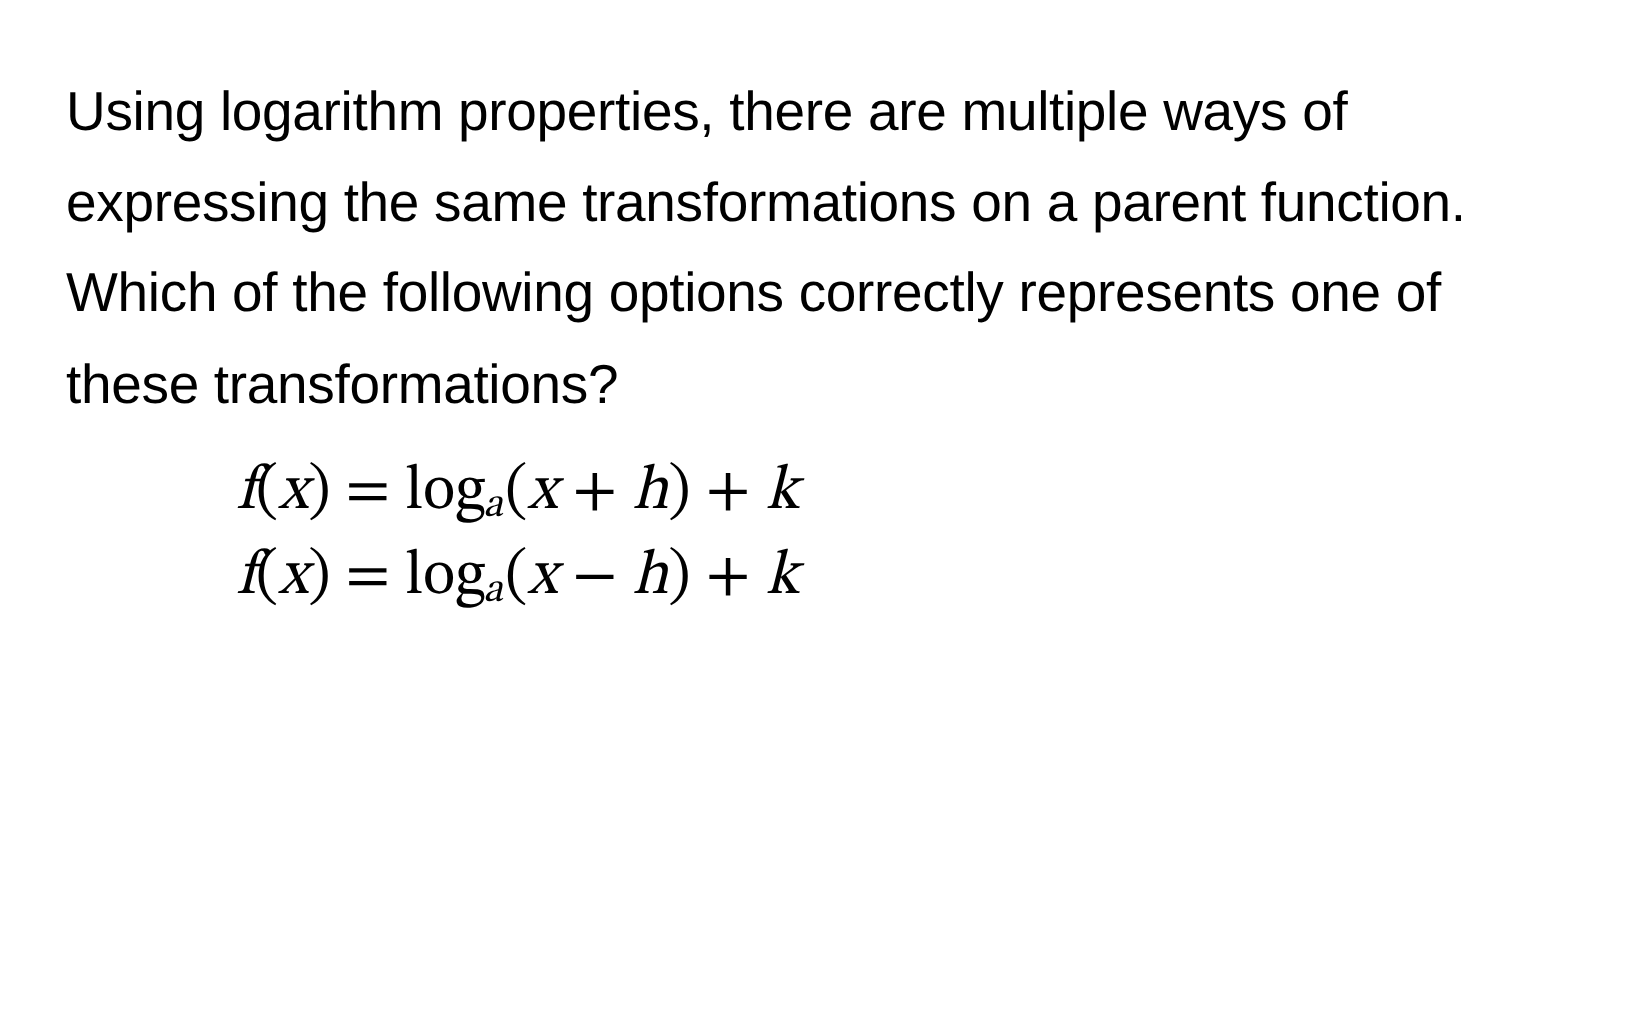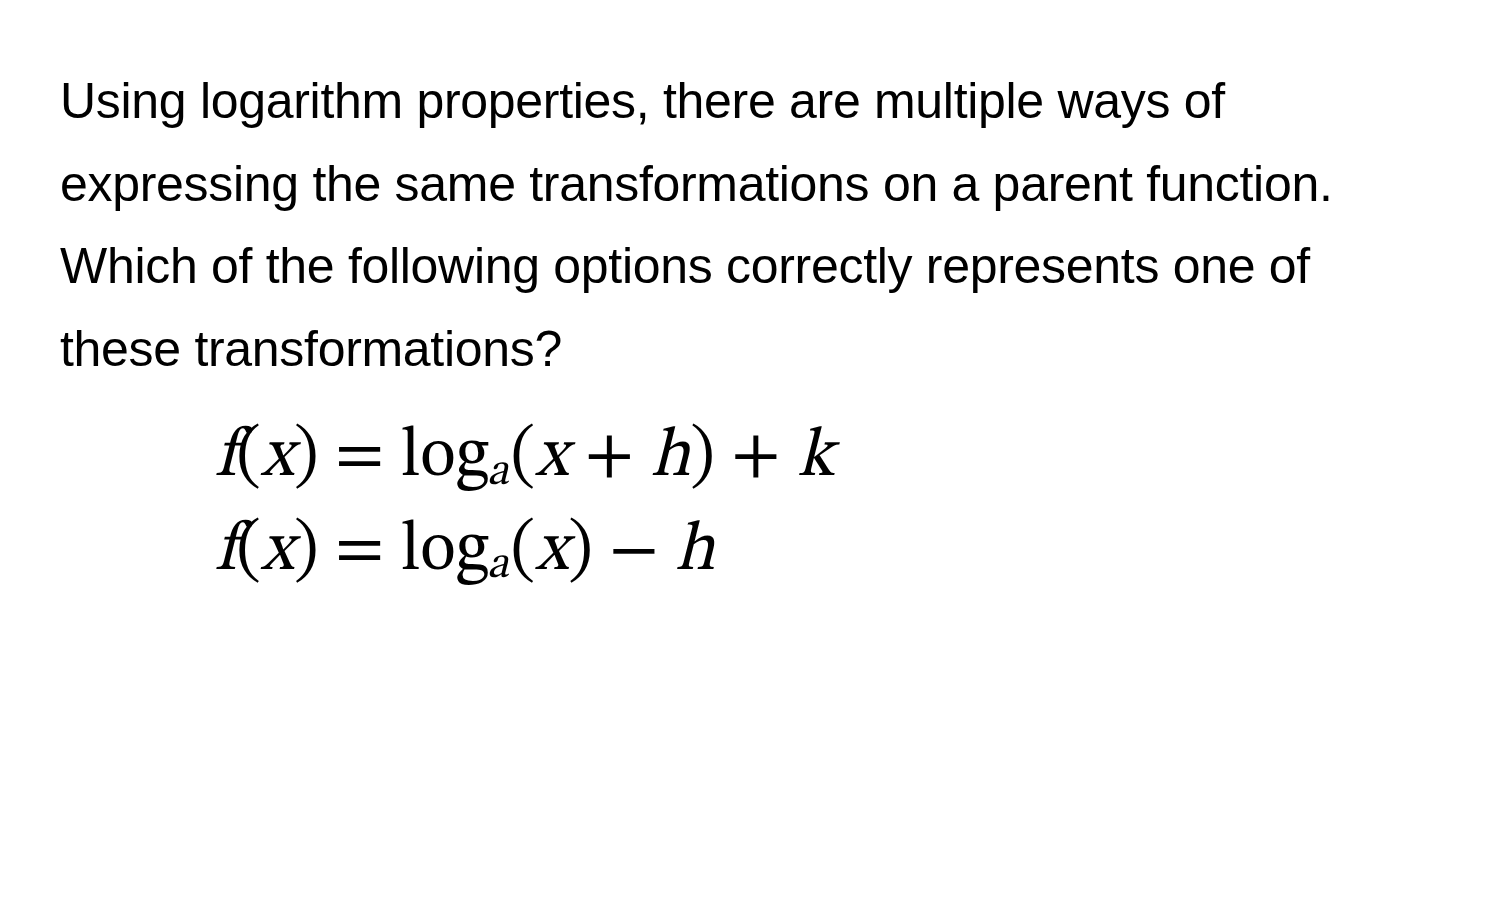--- a/index.html
+++ b/index.html
@@ -19,21 +19,21 @@
     border-radius: 18px;
   }
   .question {
     font-size: 50px;
     line-height: 1.65;
     letter-spacing: -0.3px;
     margin-bottom: 20px;
   }
   .equations {
     font-family: "STIX Two Math", "Cambria Math", "Latin Modern Math", Georgia, serif;
-    font-size: 69px;
+    font-size: 57px;
     line-height: 1.35;
     padding-left: 155px;
     white-space: nowrap;
   }
   .eq-row {
     display: block;
   }
   .mi { font-style: italic; }
   .rm { font-style: normal; }
   .sub {
@@ -50,20 +50,20 @@
 <div class="page">
 
   <div class="question">Using logarithm properties, there are multiple ways of expressing the same transformations on a parent function. Which of the following options correctly represents one of these transformations?</div>
 
   <div class="equations">
 
     <span class="eq-row">
       <span class="mi">f</span><span class="rm">(</span><span class="mi">x</span><span class="rm">)</span><span class="rm"> = </span><span class="rm">log</span><span class="sub">a</span><span class="rm">(</span><span class="mi">x</span><span class="rm"> + </span><span class="mi">h</span><span class="rm">)</span><span class="rm"> + </span><span class="mi">k</span>
     </span>
 
+    <span class="eq-row">
+      <span class="mi">f</span><span class="rm">(</span><span class="mi">x</span><span class="rm">)</span><span class="rm"> = </span><span class="rm">log</span><span class="sub">a</span><span class="rm">(</span><span class="mi">x</span><span class="rm"> − </span><span class="mi">h</span><span class="rm">)</span><span class="rm"> + </span><span class="mi">k</span>
+    </span>
 
 
-    <span class="eq-row">
-      <span class="mi">f</span><span class="rm">(</span><span class="mi">x</span><span class="rm">)</span><span class="rm"> = </span><span class="rm">log</span><span class="sub">a</span><span class="rm">(</span><span class="mi">x</span><span class="rm">)</span><span class="rm"> − </span><span class="mi">h</span>
-    </span>
 
   </div>
 </div>
 
 </body></html>

